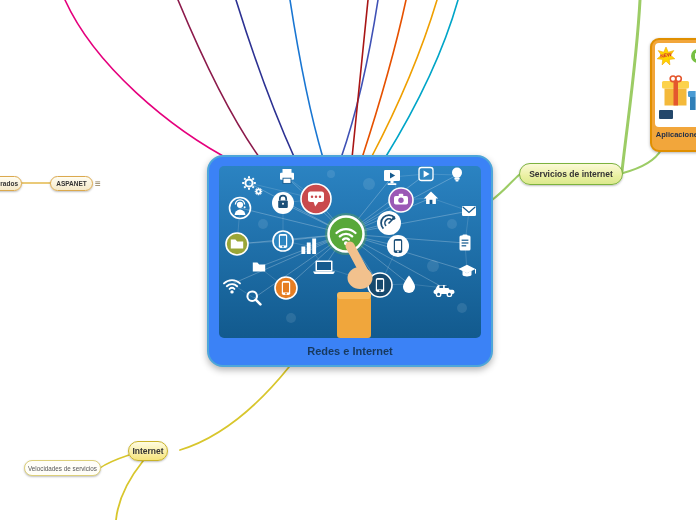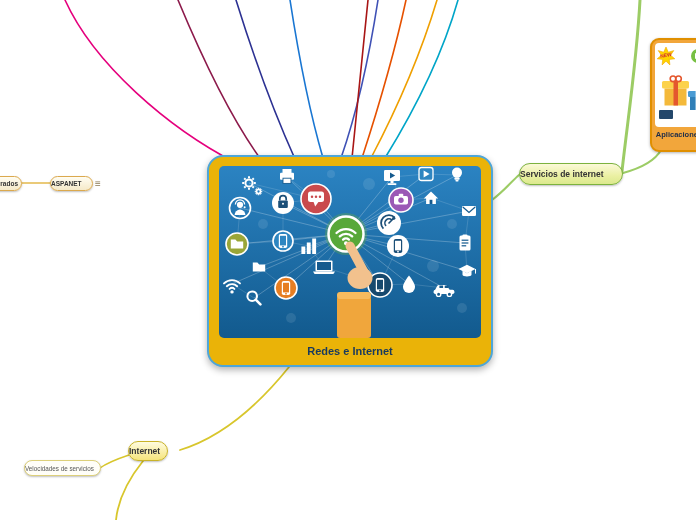--- a/index.html
+++ b/index.html
@@ -1,19 +1,19 @@
 <!DOCTYPE html>
 <html><head>
 <meta charset="utf-8">
 <style>
   html,body{margin:0;padding:0;background:#fff;}
   .stage{position:relative;width:696px;height:520px;background:#fff;overflow:hidden;
          font-family:"Liberation Sans","DejaVu Sans",sans-serif;}
   svg.branches{position:absolute;left:0;top:0;width:696px;height:520px;pointer-events:none;}
-  .pill{position:absolute;display:flex;align-items:center;justify-content:flex-start;
+  .pill{position:absolute;display:flex;align-items:center;justify-content:center;
         box-sizing:border-box;white-space:nowrap;cursor:pointer;
         box-shadow:0 1px 2px rgba(0,0,0,.25);}
   .servicios{left:519px;top:163px;width:104px;height:22px;border-radius:11px;
         border:1.5px solid #7cb23e;
         background:linear-gradient(180deg,#fbf9d8 0%,#eaf0a2 60%,#dce98e 100%);
         font-size:8.5px;font-weight:bold;color:#333;}
   .internet{left:128px;top:441px;width:40px;height:20px;border-radius:10px;
         border:1.5px solid #c9b32a;
         background:linear-gradient(180deg,#fffce0,#f5e47c);
         font-size:8.5px;font-weight:bold;color:#333;}
@@ -21,21 +21,21 @@
         border:1px solid #dba94e;background:linear-gradient(180deg,#fffdf2,#f5e9c9);
         font-size:6.5px;font-weight:600;color:#333;}
   .urados{left:-34px;top:176px;width:56px;height:15px;border-radius:8px;
         border:1px solid #dba94e;background:linear-gradient(180deg,#fffdf2,#f5e9c9);
         font-size:6.5px;font-weight:600;color:#333;justify-content:flex-end;padding-right:3px;}
   .velocidades{left:24px;top:460px;width:77px;height:16px;border-radius:8px;
         border:1px solid #ddd07a;background:#fffef8;font-size:6.3px;color:#555;}
   .burger{position:absolute;left:95px;top:177px;font-size:10px;line-height:13px;
         color:#8a7a55;cursor:pointer;}
   .central{position:absolute;left:207px;top:155px;width:286px;height:212px;
-        background:#eab308;border:2px solid #4da6d9;border-radius:16px;
+        background:#3b82f6;border:2px solid #4da6d9;border-radius:16px;
         box-shadow:0 3px 7px rgba(0,0,0,.3);box-sizing:border-box;cursor:pointer;}
   .central-img{position:absolute;left:10px;top:9px;width:262px;height:172px;}
   .central-img svg{display:block;width:262px;height:172px;}
   .central-label{position:absolute;left:0;right:0;top:188px;text-align:center;
         font-size:11px;font-weight:bold;color:#17395f;}
   .appnode{position:absolute;left:650px;top:38px;width:58px;height:114px;
         background:#f2a63b;border:2px solid #e08f00;border-radius:9px;
         box-sizing:border-box;padding:3px;cursor:pointer;box-shadow:0 1px 3px rgba(0,0,0,.3);}
   .appimg{position:relative;background:#fff;border-radius:4px;height:84px;overflow:hidden;}
   .appimg svg{display:block;width:50px;height:84px;}

